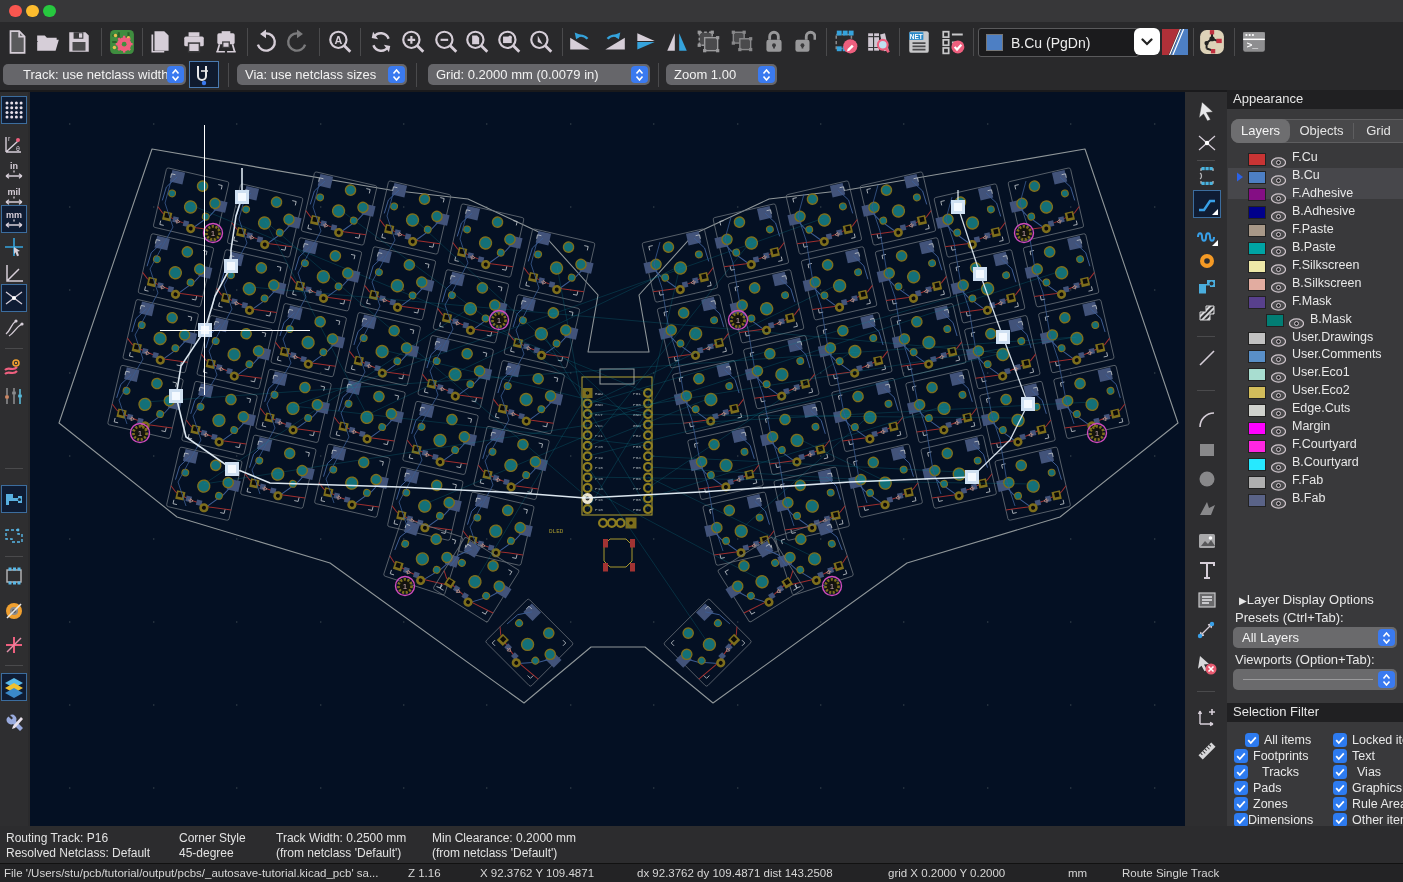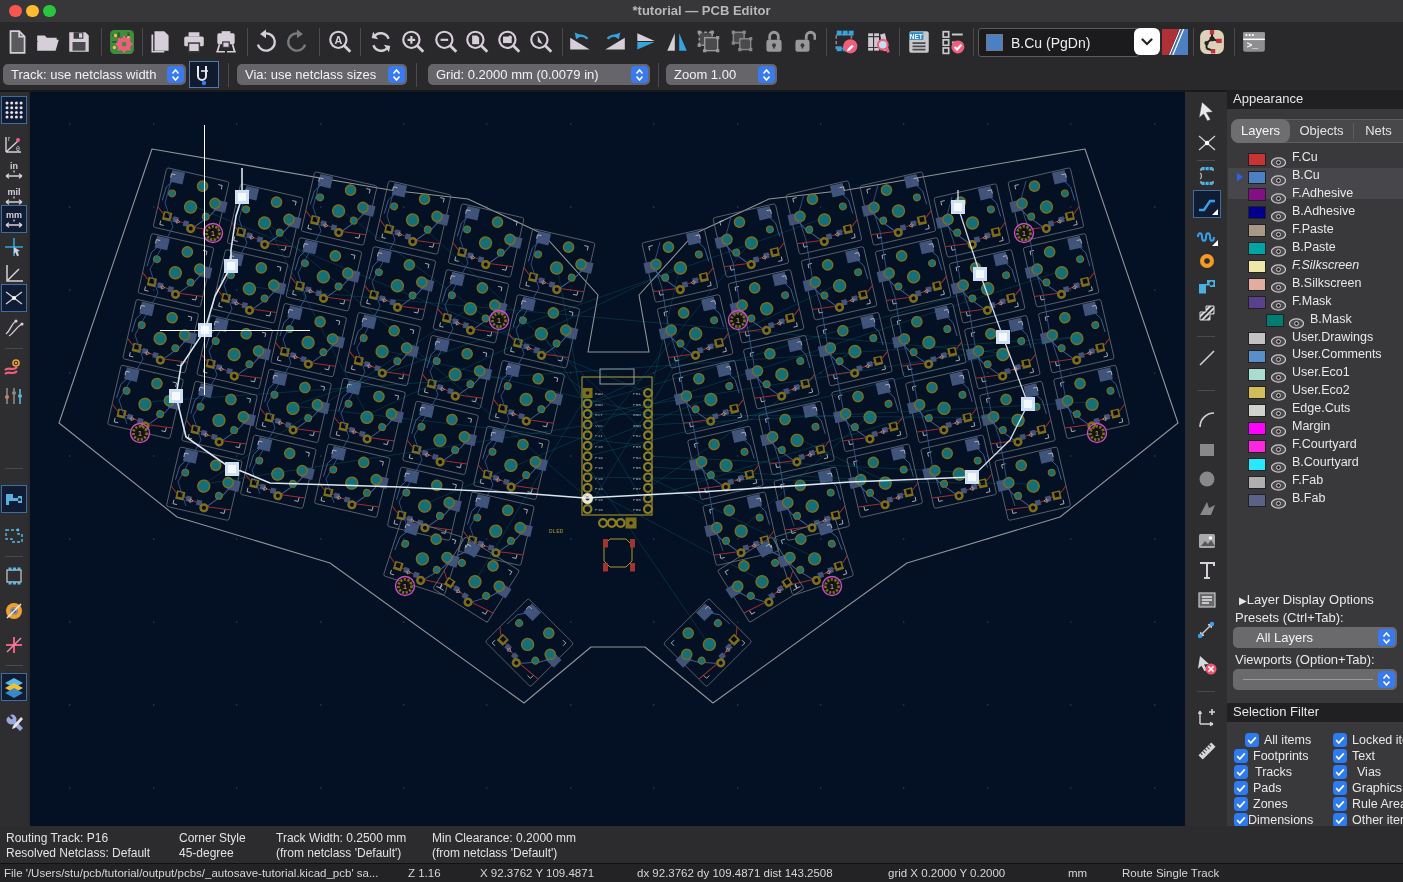--- a/index.html
+++ b/index.html
@@ -2,21 +2,20 @@
 <html><head><meta charset="utf-8"><style>
 * { margin:0; padding:0; }
 body { width:1403px; height:882px; overflow:hidden; font-family:"Liberation Sans", sans-serif; background:#2a2a2c; position:relative; }
 .abs { position:absolute; }
 </style></head><body>
 
 <div class="abs" style="left:0;top:0;width:1403px;height:22px;background:#373739">
   <span class="abs" style="left:9px;top:4.5px;width:12.5px;height:12.5px;border-radius:50%;background:#f9564f"></span>
   <span class="abs" style="left:26px;top:4.5px;width:12.5px;height:12.5px;border-radius:50%;background:#fdbc2e"></span>
   <span class="abs" style="left:43px;top:4.5px;width:12.5px;height:12.5px;border-radius:50%;background:#27c83f"></span>
-  <span class="abs" style="left:0;right:0;top:3px;text-align:center;font-size:13px;font-weight:bold;color:#b8b8b8">*tutorial — PCB Editor</span>
 </div>
 
 <div class="abs" style="left:0;top:22px;width:1403px;height:38px;background:#29292b">
     <div style="position:absolute;left:4px;top:7px;width:26px;height:26px"><svg width="24" height="24" viewBox="0 0 24 24" style="width:26px;height:26px">
         <path d="M6,2 h8 l5,5 v15 h-13 z" fill="#5a5a5c" stroke="#d6ced8" stroke-width="1.6"></path>
         <path d="M14,2 v5 h5" fill="none" stroke="#d6ced8" stroke-width="1.6"></path>
       </svg></div>
     <div style="position:absolute;left:35px;top:7px;width:26px;height:26px"><svg width="24" height="24" viewBox="0 0 24 24" style="width:26px;height:26px">
         <path d="M2,6 h7 l2,2 h9 v3 h-18 z" fill="#d6ced8"></path>
         <path d="M2,12 l2,-2 h18 l-3,10 h-17 z" fill="#d6ced8"></path>
@@ -241,21 +240,21 @@
         <rect x="2" y="3" width="20" height="5" fill="#9a9a9c"></rect>
         <circle cx="5" cy="5.5" r="1" fill="#fff"></circle>
         <circle cx="8" cy="5.5" r="1" fill="#fff"></circle>
         <circle cx="11" cy="5.5" r="1" fill="#fff"></circle>
         <path d="M2,9.5 h20" stroke="#fff" stroke-width="1.4"></path>
         <text x="5" y="17.5" font-size="9" font-weight="bold" fill="#fff" font-family="Liberation Mono">&gt;_</text>
       </svg></div>
   </div>
 
 <div class="abs" style="left:0;top:60px;width:1403px;height:30px;background:#29292b">
-    <div style="position:absolute;left:3px;top:4px;width:183px;height:21px;background:#66666a;border-radius:5px;color:#f2f2f2;font-size:13px;line-height:21px;padding-left:8px;box-sizing:border-box">Track: use netclass width<span style="position:absolute;right:2px;top:2px;bottom:2px;width:17px;background:#3a7af0;border-radius:4px;display:flex;align-items:center;justify-content:center">
+    <div style="position:absolute;left:3px;top:4px;width:183px;height:21px;background:#66666a;border-radius:5px;color:#f2f2f2;font-size:13px;line-height:21px;padding-left:20px;box-sizing:border-box">Track: use netclass width<span style="position:absolute;right:2px;top:2px;bottom:2px;width:17px;background:#3a7af0;border-radius:4px;display:flex;align-items:center;justify-content:center">
         <svg width="9" height="12" viewBox="0 0 9 12">
           <path d="M1.5,4.5 L4.5,1 L7.5,4.5 M1.5,7.5 L4.5,11 L7.5,7.5" stroke="#fff" stroke-width="1.6" fill="none"></path>
         </svg>
       </span></div>
     <div style="position:absolute;left:189px;top:1px;width:30px;height:27px;background:#101b2e;border:1px solid #4a7ab0;box-sizing:border-box"><svg width="28" height="25" viewBox="0 0 28 25">
         <path d="M8,4 v10 a4,4 0 0 0 8,0 v-10" fill="none" stroke="#e8e8e8" stroke-width="2"></path>
         <path d="M11,9 h7" stroke="#e8e8e8" stroke-width="1.6"></path>
         <circle cx="14" cy="21" r="2.2" fill="#3a7af0"></circle>
       </svg></div>
     <div style="position:absolute;left:228px;top:3px;width:1px;height:24px;background:#4a4a4c"></div>
@@ -788,21 +787,21 @@
       </svg>
     </div>
   </div>
 
 <div class="abs" style="left:1227px;top:90px;width:176px;height:736px;background:#39393b;overflow:hidden">
     <div style="position:absolute;left:0;top:0;width:176px;height:19px;background:#202022;color:#e6e6e6;font-size:13px;padding:1px 0 0 6px;box-sizing:border-box">Appearance</div>
     <div style="position:absolute;left:4px;top:29px;width:200px;height:24px;border:1px solid #5e5e60;border-radius:8px;background:#48484a;box-sizing:border-box"></div>
     <div style="position:absolute;left:4px;top:29px;width:59px;height:24px;background:#6e6e70;border-radius:8px;color:#f4f4f4;font-size:13px;text-align:center;line-height:23px;box-sizing:border-box">Layers</div>
     <div style="position:absolute;left:63px;top:29px;width:63px;height:24px;color:#e4e4e4;font-size:13px;text-align:center;line-height:23px">Objects</div>
     <div style="position:absolute;left:126px;top:33px;width:1px;height:16px;background:#5e5e60"></div>
-    <div style="position:absolute;left:127px;top:29px;width:49px;height:24px;color:#e4e4e4;font-size:13px;text-align:center;line-height:23px">Nets</div>
+    <div style="position:absolute;left:127px;top:29px;width:49px;height:24px;color:#e4e4e4;font-size:13px;text-align:center;line-height:23px">Grid</div>
     <div style="position:absolute;left:1px;top:59.5px;width:175px;height:17.9px;">
       <span style="position:absolute;left:20px;top:3px;width:16px;height:11px;background:#c83434;border:1px solid #222"></span>
       <span style="position:absolute;left:43px;top:3px"><svg width="15" height="11" viewBox="0 0 15 11" style="vertical-align:middle">
           <ellipse cx="7.5" cy="5.5" rx="7" ry="4.6" fill="#4a4a4c" stroke="#cfc6cc" stroke-width="1.2"></ellipse>
           <circle cx="7.5" cy="5.5" r="2" fill="#2a2a2c" stroke="#cfc6cc" stroke-width="1"></circle>
         </svg></span>
       <span style="position:absolute;left:64px;top:0.5px;font-size:12.5px;color:#e8e8e8">F.Cu</span>
     </div>
     <div style="position:absolute;left:1px;top:77.5px;width:175px;height:31px;background:#47474b;">
       <svg width="8" height="10" viewBox="0 0 8 10" style="position:absolute;left:8px;top:4px">
@@ -840,21 +839,21 @@
       <span style="position:absolute;left:64px;top:0.5px;font-size:12.5px;color:#e8e8e8">F.Paste</span>
     </div>
     <div style="position:absolute;left:1px;top:149.2px;width:175px;height:17.9px;">
       <span style="position:absolute;left:20px;top:3px;width:16px;height:11px;background:#00a4a4;border:1px solid #222"></span>
       <span style="position:absolute;left:43px;top:3px"><svg width="15" height="11" viewBox="0 0 15 11" style="vertical-align:middle">
           <ellipse cx="7.5" cy="5.5" rx="7" ry="4.6" fill="#4a4a4c" stroke="#cfc6cc" stroke-width="1.2"></ellipse>
           <circle cx="7.5" cy="5.5" r="2" fill="#2a2a2c" stroke="#cfc6cc" stroke-width="1"></circle>
         </svg></span>
       <span style="position:absolute;left:64px;top:0.5px;font-size:12.5px;color:#e8e8e8">B.Paste</span>
     </div>
-    <div style="position:absolute;left:1px;top:167.2px;width:175px;height:17.9px;font-style:italic;">
+    <div style="position:absolute;left:1px;top:167.2px;width:175px;height:17.9px;">
       <span style="position:absolute;left:20px;top:3px;width:16px;height:11px;background:#eee8a8;border:1px solid #222"></span>
       <span style="position:absolute;left:43px;top:3px"><svg width="15" height="11" viewBox="0 0 15 11" style="vertical-align:middle">
           <ellipse cx="7.5" cy="5.5" rx="7" ry="4.6" fill="#4a4a4c" stroke="#cfc6cc" stroke-width="1.2"></ellipse>
           <circle cx="7.5" cy="5.5" r="2" fill="#2a2a2c" stroke="#cfc6cc" stroke-width="1"></circle>
         </svg></span>
       <span style="position:absolute;left:64px;top:0.5px;font-size:12.5px;color:#e8e8e8">F.Silkscreen</span>
     </div>
     <div style="position:absolute;left:1px;top:185.1px;width:175px;height:17.9px;">
       <span style="position:absolute;left:20px;top:3px;width:16px;height:11px;background:#e2aca0;border:1px solid #222"></span>
       <span style="position:absolute;left:43px;top:3px"><svg width="15" height="11" viewBox="0 0 15 11" style="vertical-align:middle">
@@ -954,21 +953,21 @@
     <div style="position:absolute;left:1px;top:400.6px;width:175px;height:17.9px;">
       <span style="position:absolute;left:20px;top:3px;width:16px;height:11px;background:#5a6387;border:1px solid #222"></span>
       <span style="position:absolute;left:43px;top:3px"><svg width="15" height="11" viewBox="0 0 15 11" style="vertical-align:middle">
           <ellipse cx="7.5" cy="5.5" rx="7" ry="4.6" fill="#4a4a4c" stroke="#cfc6cc" stroke-width="1.2"></ellipse>
           <circle cx="7.5" cy="5.5" r="2" fill="#2a2a2c" stroke="#cfc6cc" stroke-width="1"></circle>
         </svg></span>
       <span style="position:absolute;left:64px;top:0.5px;font-size:12.5px;color:#e8e8e8">B.Fab</span>
     </div>
     <div style="position:absolute;left:12px;top:502px;font-size:13px;color:#e8e8e8"><span style="font-size:10px">▶</span>Layer Display Options</div>
     <div style="position:absolute;left:8px;top:520px;font-size:13px;color:#e8e8e8">Presets (Ctrl+Tab):</div>
-    <div style="position:absolute;left:6px;top:537px;width:164px;height:21px;background:#6a6a6c;border-radius:5px;color:#f2f2f2;font-size:13px;line-height:21px;padding-left:23px;box-sizing:border-box">All Layers<span style="position:absolute;right:2px;top:2px;bottom:2px;width:17px;background:#3a7af0;border-radius:4px;display:flex;align-items:center;justify-content:center">
+    <div style="position:absolute;left:6px;top:537px;width:164px;height:21px;background:#6a6a6c;border-radius:5px;color:#f2f2f2;font-size:13px;line-height:21px;padding-left:9px;box-sizing:border-box">All Layers<span style="position:absolute;right:2px;top:2px;bottom:2px;width:17px;background:#3a7af0;border-radius:4px;display:flex;align-items:center;justify-content:center">
         <svg width="9" height="12" viewBox="0 0 9 12">
           <path d="M1.5,4.5 L4.5,1 L7.5,4.5 M1.5,7.5 L4.5,11 L7.5,7.5" stroke="#fff" stroke-width="1.6" fill="none"></path>
         </svg>
       </span></div>
     <div style="position:absolute;left:8px;top:562px;font-size:13px;color:#e8e8e8">Viewports (Option+Tab):</div>
     <div style="position:absolute;left:6px;top:579px;width:164px;height:21px;background:#6a6a6c;border-radius:5px;box-sizing:border-box">
       <span style="position:absolute;left:10px;right:24px;top:10px;height:1px;background:#9a9a9c"></span>
       <span style="position:absolute;right:2px;top:2px;bottom:2px;width:17px;background:#3a7af0;border-radius:4px;display:flex;align-items:center;justify-content:center">
         <svg width="9" height="12" viewBox="0 0 9 12">
           <path d="M1.5,4.5 L4.5,1 L7.5,4.5 M1.5,7.5 L4.5,11 L7.5,7.5" stroke="#fff" stroke-width="1.6" fill="none"></path>
@@ -988,21 +987,21 @@
         <rect width="14" height="14" rx="3.5" fill="#2d7bf0"></rect>
         <path d="M3.2,7.2 l2.6,2.8 l5,-5.6" stroke="#fff" stroke-width="1.8" fill="none"></path>
       </svg><span style="margin-left:5px">Footprints</span></div>
     <div style="position:absolute;left:106px;top:659px;font-size:12.5px;color:#e8e8e8;white-space:nowrap"><svg width="14" height="14" viewBox="0 0 14 14" style="vertical-align:-3px">
         <rect width="14" height="14" rx="3.5" fill="#2d7bf0"></rect>
         <path d="M3.2,7.2 l2.6,2.8 l5,-5.6" stroke="#fff" stroke-width="1.8" fill="none"></path>
       </svg><span style="margin-left:5px">Text</span></div>
     <div style="position:absolute;left:7px;top:675px;font-size:12.5px;color:#e8e8e8;white-space:nowrap"><svg width="14" height="14" viewBox="0 0 14 14" style="vertical-align:-3px">
         <rect width="14" height="14" rx="3.5" fill="#2d7bf0"></rect>
         <path d="M3.2,7.2 l2.6,2.8 l5,-5.6" stroke="#fff" stroke-width="1.8" fill="none"></path>
-      </svg><span style="margin-left:7px">Tracks</span></div>
+      </svg><span style="margin-left:14px">Tracks</span></div>
     <div style="position:absolute;left:106px;top:675px;font-size:12.5px;color:#e8e8e8;white-space:nowrap"><svg width="14" height="14" viewBox="0 0 14 14" style="vertical-align:-3px">
         <rect width="14" height="14" rx="3.5" fill="#2d7bf0"></rect>
         <path d="M3.2,7.2 l2.6,2.8 l5,-5.6" stroke="#fff" stroke-width="1.8" fill="none"></path>
       </svg><span style="margin-left:10px">Vias</span></div>
     <div style="position:absolute;left:7px;top:691px;font-size:12.5px;color:#e8e8e8;white-space:nowrap"><svg width="14" height="14" viewBox="0 0 14 14" style="vertical-align:-3px">
         <rect width="14" height="14" rx="3.5" fill="#2d7bf0"></rect>
         <path d="M3.2,7.2 l2.6,2.8 l5,-5.6" stroke="#fff" stroke-width="1.8" fill="none"></path>
       </svg><span style="margin-left:5px">Pads</span></div>
     <div style="position:absolute;left:106px;top:691px;font-size:12.5px;color:#e8e8e8;white-space:nowrap"><svg width="14" height="14" viewBox="0 0 14 14" style="vertical-align:-3px">
         <rect width="14" height="14" rx="3.5" fill="#2d7bf0"></rect>

